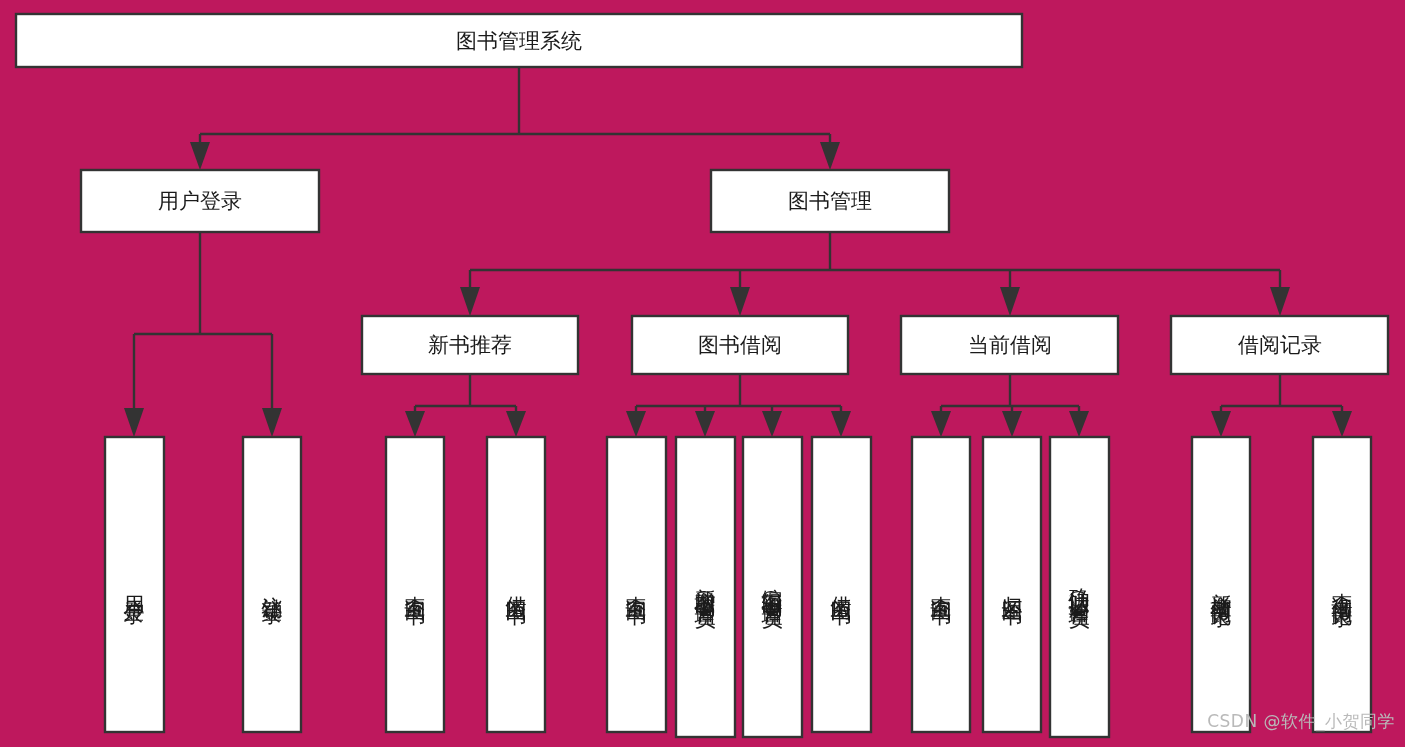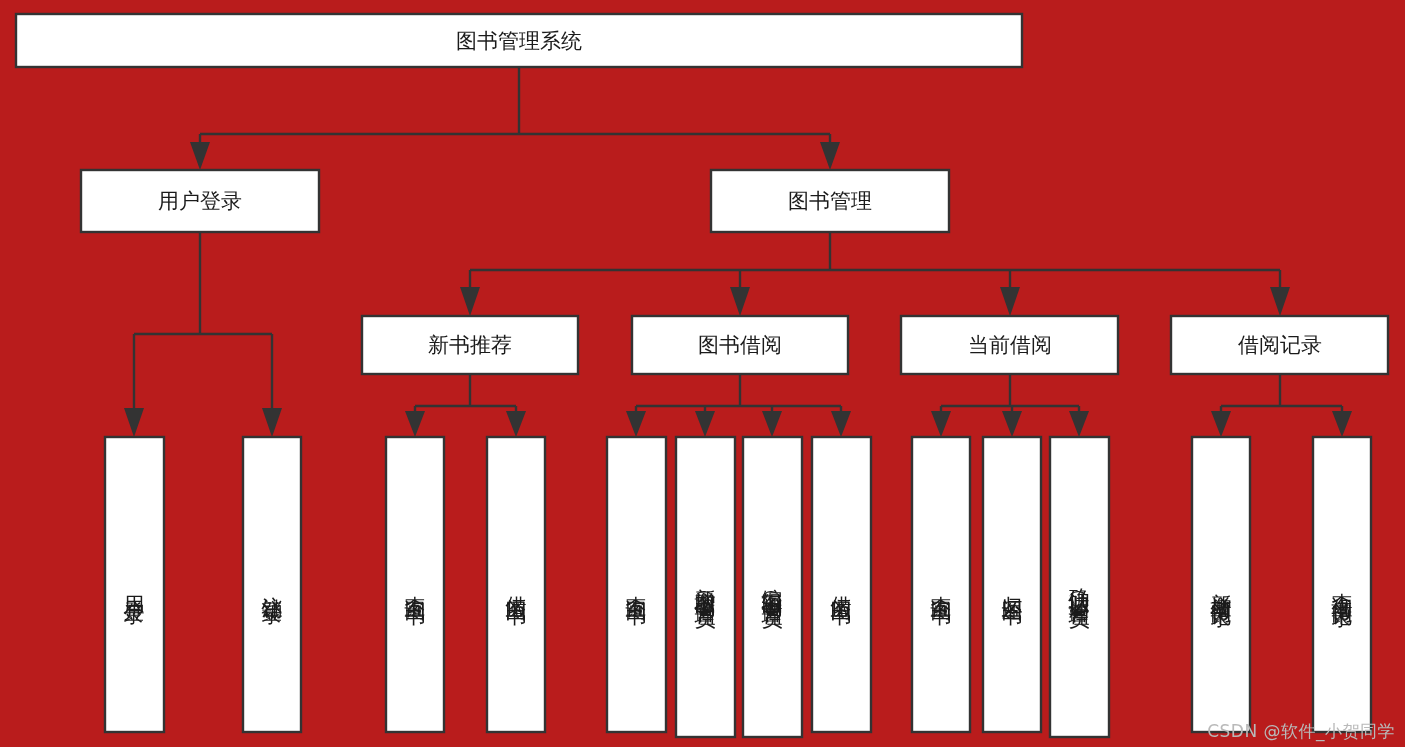--- a/index.html
+++ b/index.html
@@ -10,21 +10,21 @@
   body {
     width: 1405px;
     height: 747px;
     font-family: "DejaVu Sans", "Liberation Sans", sans-serif;
     overflow: hidden;
   }
   #diagram-root {
     position: relative;
     width: 1405px;
     height: 747px;
-    background: #b91c1c;
+    background: #be185d;
   }
   svg#tree-svg {
     position: absolute;
     top: 0; left: 0;
     width: 1405px;
     height: 747px;
   }
   .node-box {
     fill: #ffffff;
     stroke: #333333;
@@ -53,21 +53,21 @@
     fill: #1b1b1b;
     writing-mode: vertical-rl;
     text-orientation: upright;
     letter-spacing: 3px;
     dominant-baseline: central;
     text-anchor: middle;
   }
   .watermark {
     position: absolute;
     right: 10px;
-    bottom: 4px;
+    bottom: 14px;
     font-family: "DejaVu Sans", "Liberation Sans", sans-serif;
     font-size: 17px;
     color: #b9b9b9;
     white-space: nowrap;
     letter-spacing: 0.5px;
     user-select: none;
   }
 </style>
 </head>
 <body>

